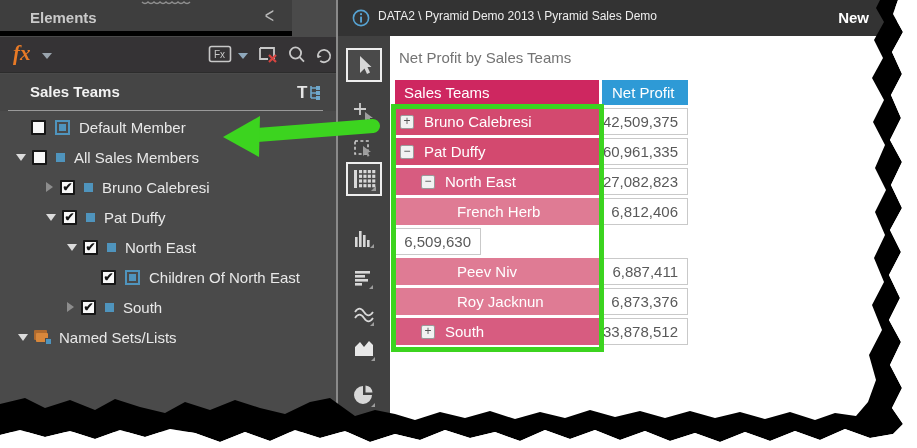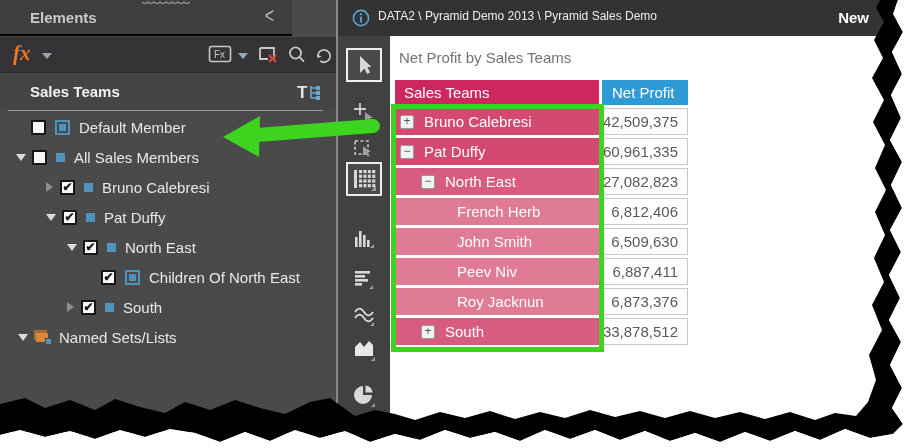--- a/index.html
+++ b/index.html
@@ -2,21 +2,21 @@
 <html><head>
 <meta charset="utf-8">
 <style>
   * { margin:0; padding:0; box-sizing:border-box; }
   html,body { background:#ffffff; }
   body { font-family:"Liberation Sans", sans-serif; }
   #stage { position:relative; width:917px; height:448px; background:#ffffff; overflow:hidden; }
 
   
   #left-panel { position:absolute; left:0; top:0; width:336px; height:432px; background:#4a4a4a; }
-  #elements-bar { position:absolute; left:0; top:0; width:292px; height:36px; background:#3e3e3e; border-bottom:2px solid #000000; }
+  #elements-bar { position:absolute; left:0; top:0; width:292px; height:36px; background:#3e3e3e; border-bottom:5px solid #000000; }
   #elements-title { position:absolute; left:30px; top:9px; font-size:15px; font-weight:bold; color:#c9c9c9; }
   #collapse-chevron { position:absolute; right:18px; top:7px; font-size:16px; color:#b8b8b8; transform:scaleY(1.4); cursor:pointer; }
   #fx-bar { position:absolute; left:0; top:37px; width:336px; height:36px; background:#353335; border-bottom:1px solid #2c2c2c; }
   #fx-logo { position:absolute; left:13px; top:4px; font-family:"Liberation Serif", serif; font-style:italic; font-weight:bold; font-size:21px; color:#e87a26; }
   .caret { width:0; height:0; border-left:5px solid transparent; border-right:5px solid transparent; border-top:6px solid #9aa4ad; position:absolute; }
   #fx-caret { left:42px; top:16px; }
   #fxbox-caret { left:238px; top:16px; border-top-color:#8fa9bd; }
   .fxicon { position:absolute; top:7px; color:#c8c8c8; }
   #section-bar { position:absolute; left:0; top:74px; width:336px; height:37px; background:#454545; }
   #section-title { position:absolute; left:30px; top:9px; font-size:15px; font-weight:bold; color:#f2f2f2; }
@@ -311,23 +311,20 @@
             </div>
             <div class="valcell">27,082,823</div>
           </div>
           <div class="grow tone-leaf">
             <div class="namecell" style="padding-left: 62px;">
               <span>French Herb</span>
             </div>
             <div class="valcell">6,812,406</div>
           </div>
           <div class="grow tone-leaf">
-            <div class="namecell" style="padding-left: 62px;">
-              <span>John Smith</span>
-            </div>
             <div class="valcell">6,509,630</div>
           </div>
           <div class="grow tone-leaf">
             <div class="namecell" style="padding-left: 62px;">
               <span>Peev Niv</span>
             </div>
             <div class="valcell">6,887,411</div>
           </div>
           <div class="grow tone-leaf">
             <div class="namecell" style="padding-left: 62px;">

